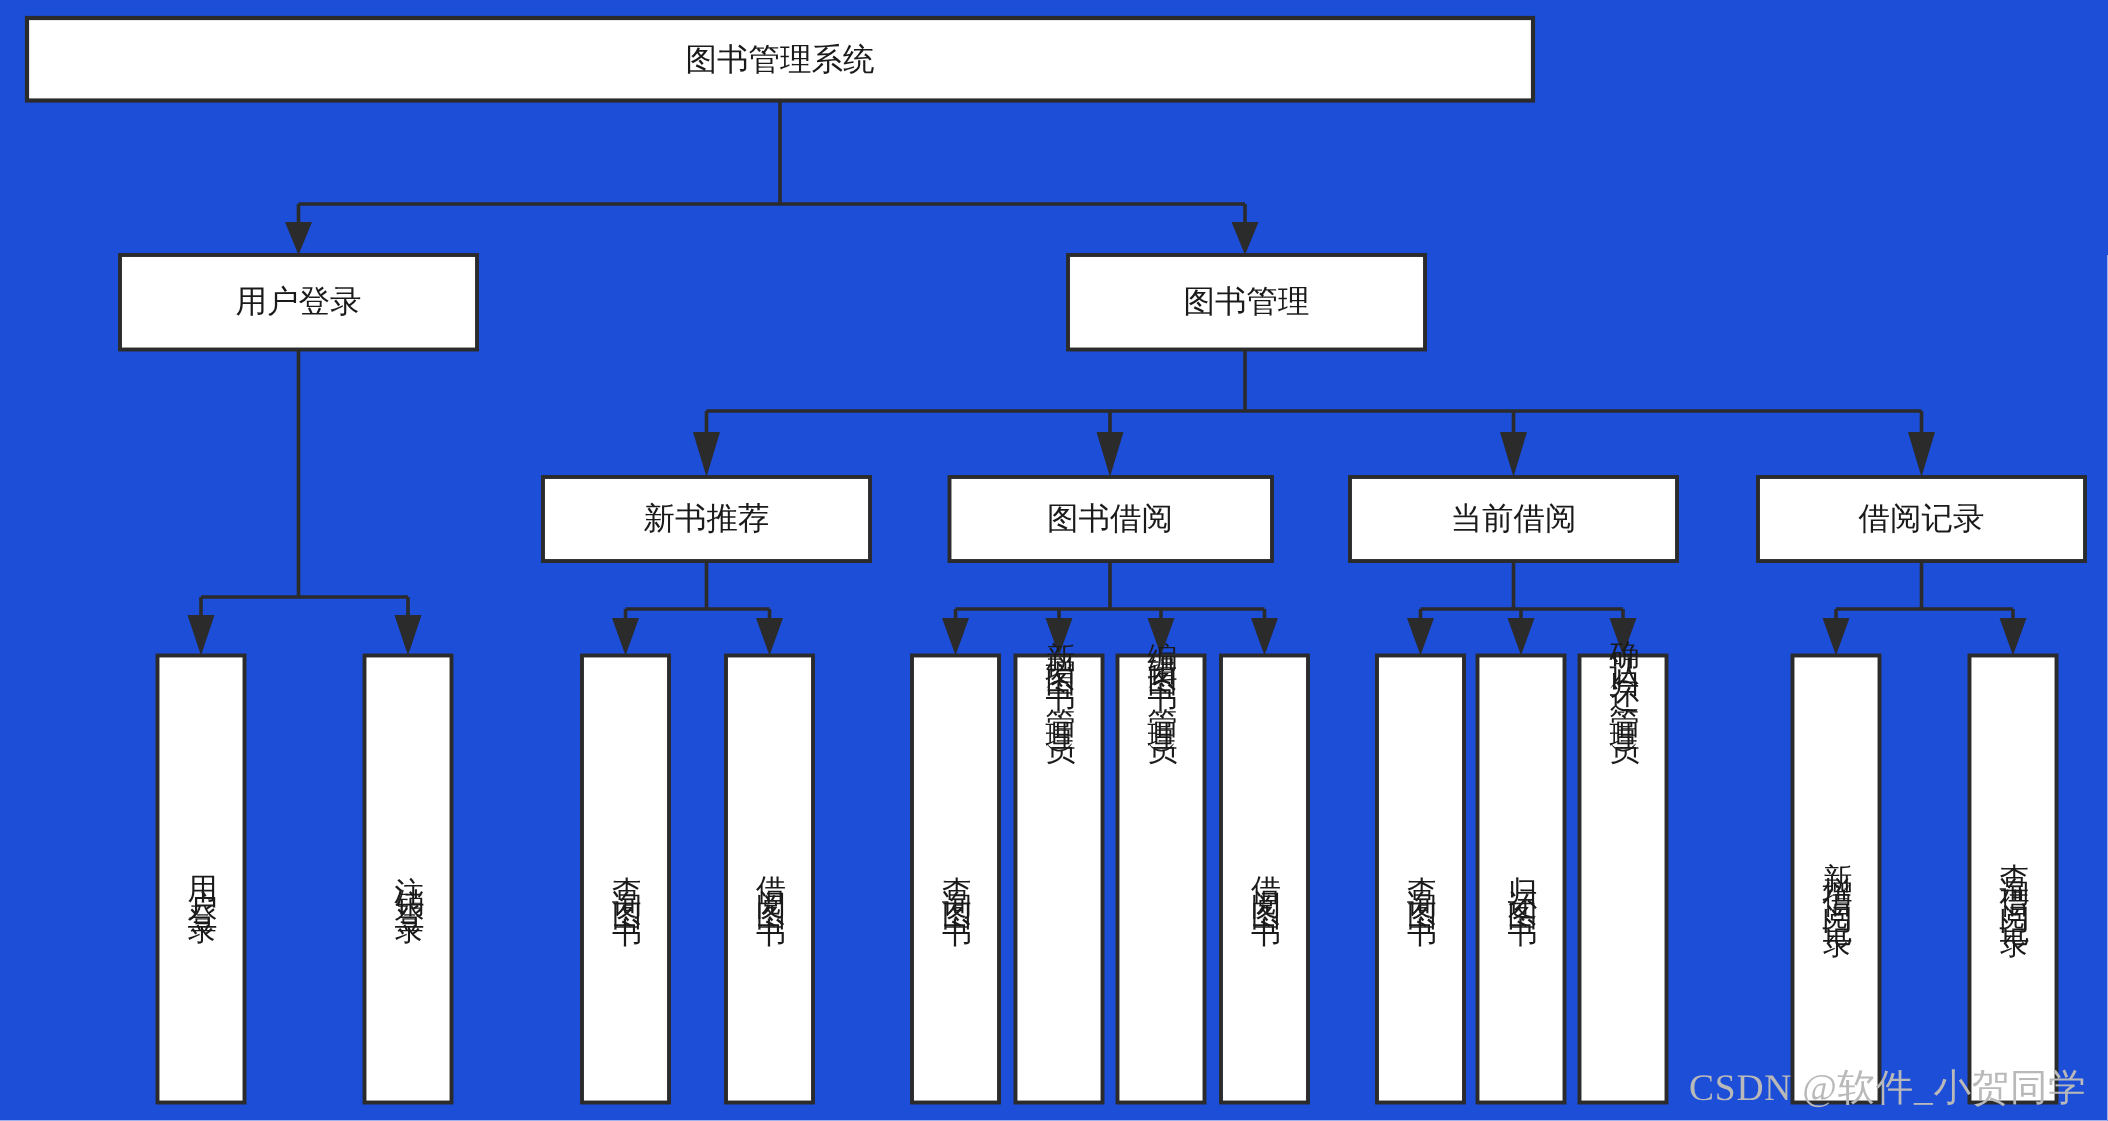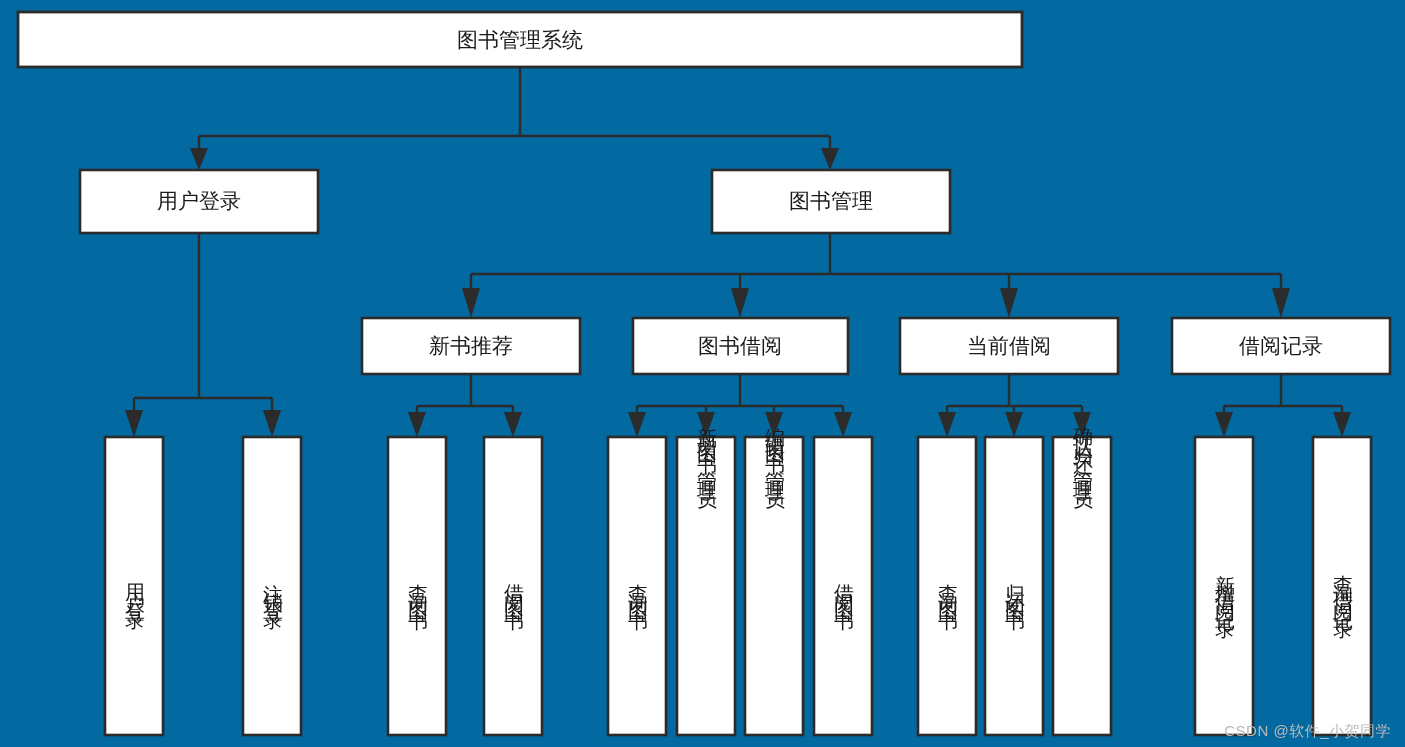--- a/index.html
+++ b/index.html
@@ -8,21 +8,21 @@
     padding: 0;
     background: #ffffff;
   }
   body {
     font-family: "DejaVu Sans", "Liberation Sans", sans-serif;
   }
   #canvas {
     position: relative;
     width: 1405px;
     height: 747px;
-    background: #0369a1;
+    background: #1d4ed8;
     overflow: hidden;
   }
   svg.diagram {
     position: absolute;
     left: 0;
     top: 0;
     width: 1405px;
     height: 747px;
     display: block;
   }
@@ -51,22 +51,22 @@
     stroke-linecap: butt;
   }
   .arrow-head {
     fill: #2b2b2b;
     stroke: none;
   }
   .watermark {
     position: absolute;
     right: 14px;
     bottom: 6px;
-    font-family: Liberation Sans, sans-serif;
-    font-size: 15px;
+    font-family: Liberation Serif, serif;
+    font-size: 25px;
     color: #b9b9b9;
     letter-spacing: 0.5px;
     white-space: nowrap;
     pointer-events: none;
     user-select: none;
   }
 </style>
 </head>
 <body>
 

